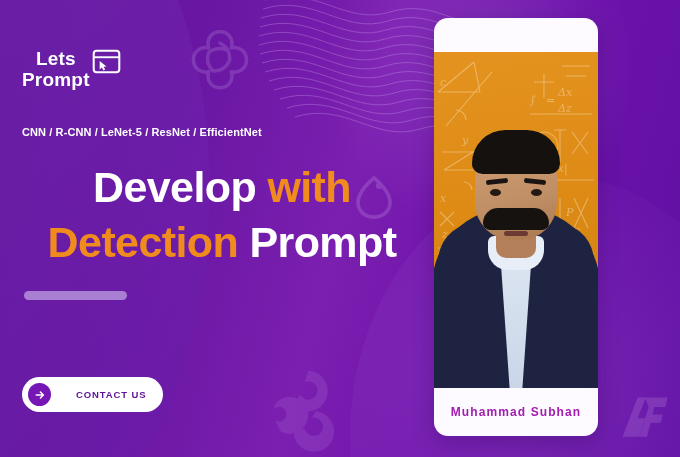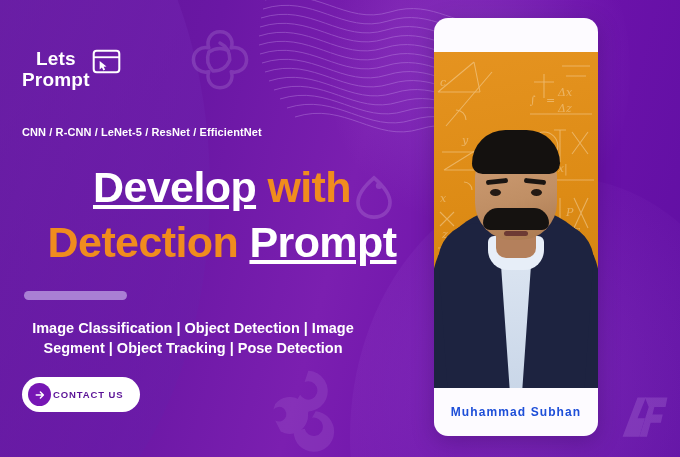--- a/index.html
+++ b/index.html
@@ -56,37 +56,37 @@
   .kicker {
     position: absolute; left: 22px; top: 126px;
     color: #ffffff; font-size: 11px; font-weight: 700; letter-spacing: .1px;
     white-space: nowrap;
   }
   .headline {
     position: absolute; left: 22px; top: 160px; width: 400px;
     font-size: 43px; font-weight: 800; line-height: 55px;
     letter-spacing: -.6px; white-space: nowrap;
   }
-  .hl-white  { color: #ffffff; text-decoration: underline; }
+  .hl-white  { color: #ffffff; }
   .hl-orange { color: #f08c1e; }
 
   .divider {
     position: absolute; left: 24px; top: 291px;
     width: 103px; height: 9px; border-radius: 5px;
     background: #a97fd4;
   }
 
   .subline {
     position: absolute; left: 23px; top: 318px; width: 340px;
     color: #ffffff; font-size: 14.5px; font-weight: 700; line-height: 20px;
   }
 
   .cta {
     position: absolute; left: 22px; top: 377px;
-    display: inline-flex; align-items: center; gap: 2px;
+    display: inline-flex; align-items: center; gap: 25px;
     background: #ffffff; border: none; border-radius: 18px;
     padding: 6px 16px 6px 6px; cursor: pointer;
   }
   .cta-icon {
     width: 23px; height: 23px; border-radius: 50%; background: #7616b4;
     display: flex; align-items: center; justify-content: center; flex: none;
   }
   .cta-icon svg { width: 12px; height: 12px; display: block; }
   .cta-label {
     color: #5a1296; font-size: 9.5px; font-weight: 700; letter-spacing: .9px;
@@ -165,21 +165,21 @@
   }
   .mouth {
     position: absolute; left: 50%; transform: translateX(-50%);
     bottom: 152px; width: 24px; height: 5px;
     background: #6d3a33; border-radius: 3px;
   }
 
   .caption {
     position: absolute; left: 0; right: 0; bottom: 0; height: 48px;
     display: flex; align-items: center; justify-content: center;
-    color: #1d4ed8; font-size: 12px; font-weight: 700; letter-spacing: 1.1px; margin-top: 39px;
+    color: #a21caf; font-size: 12px; font-weight: 700; letter-spacing: 1.1px; margin-top: 39px;
   }
 </style>
 </head>
 <body>
 
 <div id="banner">
 
   <div class="bg-arc"></div>
   <div class="bg-sheen"></div>
   <div class="bg-arc2"></div>
@@ -263,21 +263,20 @@
       <span class="hl-orange">with</span>
     </div>
     <div>
       <span class="hl-orange">Detection</span>
       <span class="hl-white">Prompt</span>
     </div>
   </div>
 
   <div class="divider"></div>
 
-  <div class="subline">Image Classification | Object Detection | Image Segment | Object Tracking | Pose Detection</div>
 
   <div class="cta">
     <span class="cta-icon">
       <svg viewBox="0 0 16 16">
         <path d="M3,8 L12,8 M8.5,4 L12.5,8 L8.5,12" fill="none" stroke="#ffffff" stroke-width="2" stroke-linecap="round" stroke-linejoin="round"></path>
       </svg>
     </span>
     <span class="cta-label">CONTACT US</span>
   </div>
 

